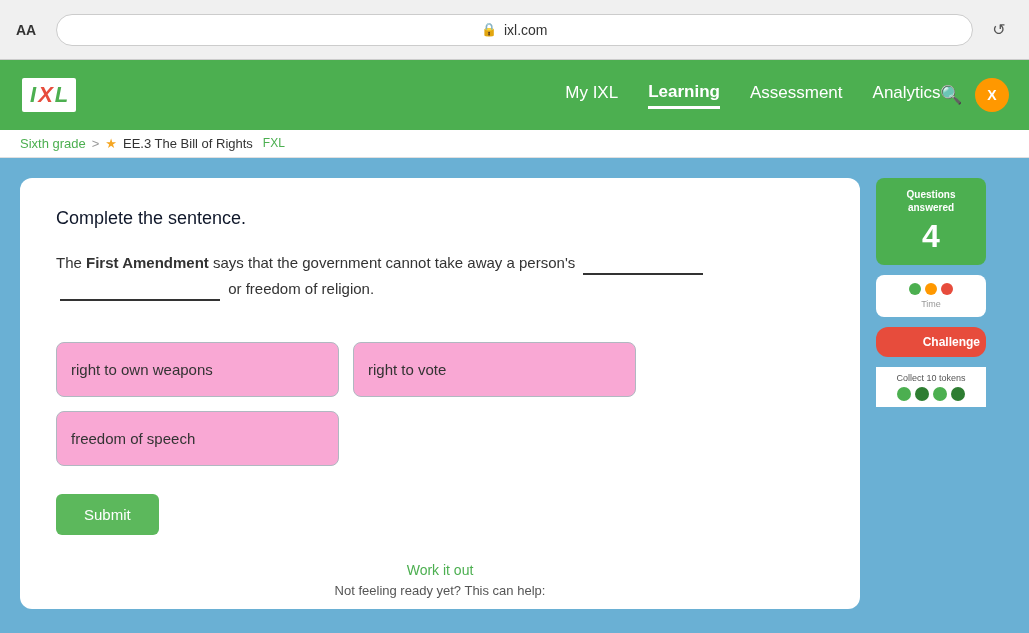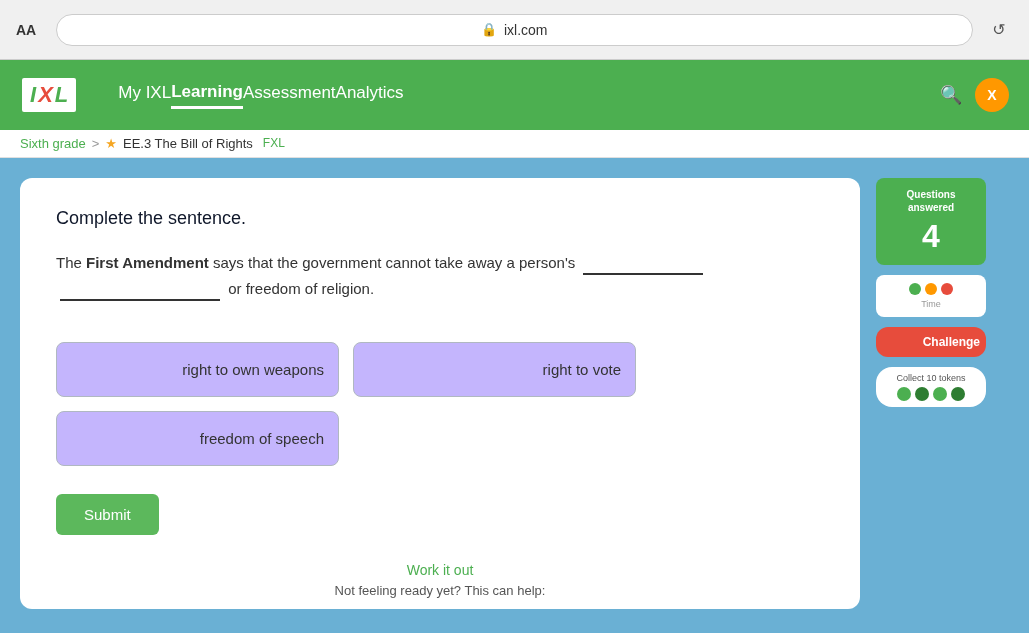--- a/index.html
+++ b/index.html
@@ -66,22 +66,23 @@
       align-items: center;
       gap: 2px;
       margin-right: 40px;
     }
     .ixl-logo-i { color: #4caf50; font-weight: bold; font-size: 22px; font-style: italic; }
     .ixl-logo-x { color: #e74c3c; font-weight: bold; font-size: 22px; font-style: italic; }
     .ixl-logo-l { color: #4caf50; font-weight: bold; font-size: 22px; font-style: italic; }
     .nav-links {
       display: flex;
       align-items: center;
+      gap: 30px;
       flex: 1;
-      justify-content: flex-start;
+      justify-content: flex-end;
     }
     .nav-link {
       color: white;
       font-size: 17px;
       text-decoration: none;
       font-weight: 400;
       cursor: pointer;
       padding-bottom: 4px;
     }
     .nav-link.active {
@@ -178,25 +179,25 @@
       display: grid;
       grid-template-columns: 1fr 1fr;
       gap: 14px;
       margin-bottom: 28px;
       max-width: 580px;
     }
     .choice-btn {
       border: 1.5px solid #b0b8c1;
       border-radius: 8px;
       padding: 18px 14px;
-      background: #c4b5fd;
+      background: #f9a8d4;
       font-size: 15px;
       color: #333;
       cursor: pointer;
-      text-align: right;
+      text-align: left;
       transition: background 0.15s;
     }
     .choice-btn.span-full {
       grid-column: 1;
     }
 
     
     .submit-btn {
       background: #5cb85c;
       color: white;
@@ -279,21 +280,21 @@
       border: none;
       border-radius: 12px;
       padding: 8px 6px;
       font-size: 12px;
       font-weight: 600;
       cursor: pointer;
       text-align: right;
     }
     .collect-card {
       background: white;
-      border-radius: 16px;
+      border-radius: 0;
       padding: 6px 8px;
       font-size: 9px;
       color: #555;
       text-align: center;
     }
     .token-dots {
       display: flex;
       gap: 4px;
       justify-content: center;
       margin-top: 4px;

